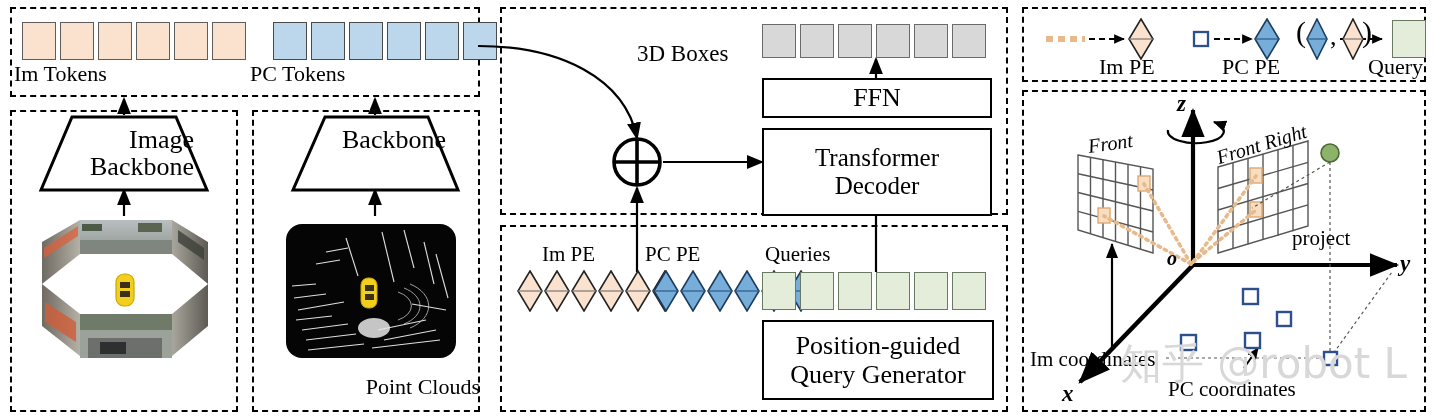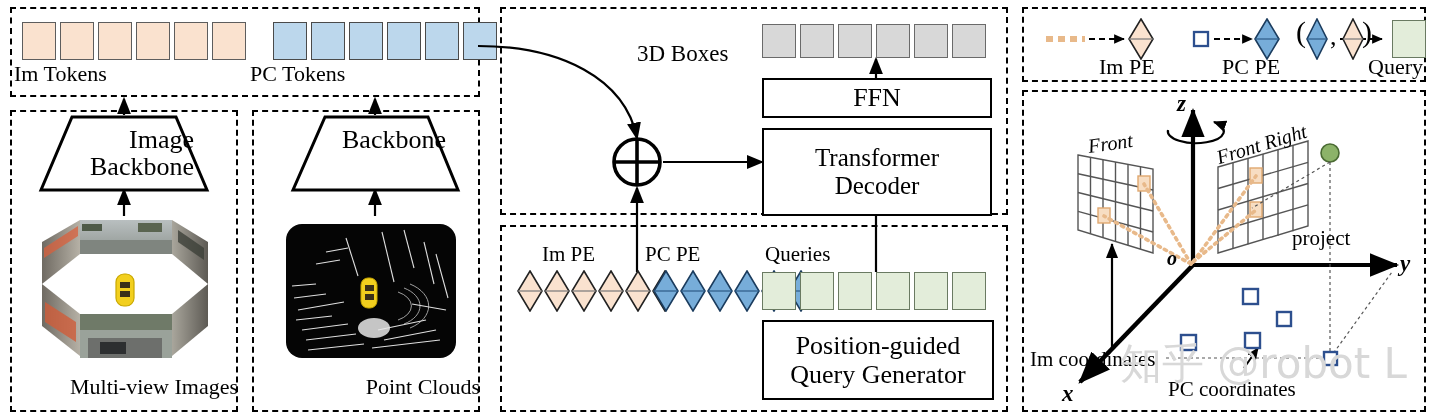--- a/index.html
+++ b/index.html
@@ -212,21 +212,20 @@
       <rect x="1324" y="352" width="13" height="13"></rect>
     </g>
 
     <line x1="1112" y1="348" x2="1112" y2="244" stroke="#000" stroke-width="2.2" marker-end="url(#ahs)"></line>
   </svg>
 
   <div class="lbl c" style="left:54px; top:126px; width:140px; font-size:26px;">
     <div>Image</div>
     <div>Backbone</div>
   </div>
-  <div class="lbl c" style="left:10px; top:375px; width:228px; font-size:22px;">Multi-view Images</div>
 
   <div class="abs" style="left:38px; top:218px; width:173px; height:142px; overflow:hidden;">
     <svg width="173" height="142" style="display:block;">
       <defs>
         <linearGradient id="sky" x1="0" y1="0" x2="0" y2="1">
           <stop offset="0%" stop-color="#b9bfc0"></stop>
             <stop offset="100%" stop-color="#8e9590"></stop>
         </linearGradient>
         <linearGradient id="wallL" x1="0" y1="0" x2="1" y2="0">
           <stop offset="0%" stop-color="#6f6a62"></stop>

